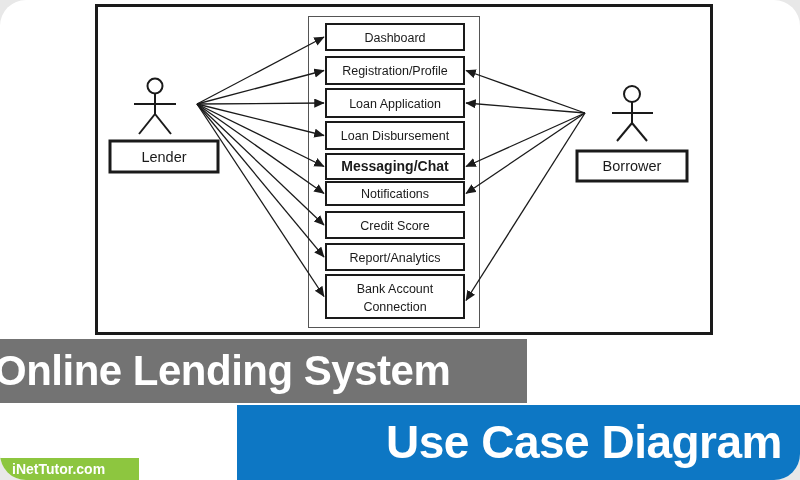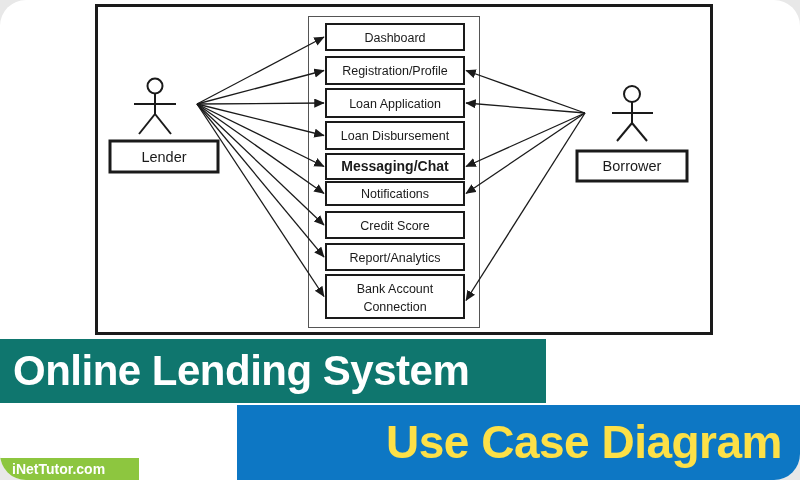--- a/index.html
+++ b/index.html
@@ -15,21 +15,21 @@
   .banner-olive span{
     display:inline-block;margin-left:-6px;color:#ffffff;
     font-size:42px;line-height:64px;font-weight:bold;letter-spacing:-0.5px;
   }
   .banner-blue{
     position:absolute;left:237px;top:405px;width:563px;height:75px;
     text-align:right;box-sizing:border-box;padding-right:18px;
     overflow:hidden;white-space:nowrap;
   }
   .banner-blue span{
-    color:#fde047;font-size:46px;line-height:75px;font-weight:bold;letter-spacing:-0.5px;
+    color:#ffffff;font-size:46px;line-height:75px;font-weight:bold;letter-spacing:-0.5px;
   }
   .badge-green{
     position:absolute;left:0;top:458px;width:139px;height:22px;
     box-sizing:border-box;padding-left:12px;overflow:hidden;
   }
   .badge-green span{
     color:#ffffff;font-size:14px;line-height:22px;font-weight:bold;
   }
 </style>
 </head>
@@ -87,21 +87,21 @@
       <text x="164" y="161.5" text-anchor="middle" fill="#1a1a1a" font-family="&quot;Liberation Sans&quot;,sans-serif" font-size="14.5">Lender</text>
       <circle cx="632" cy="94" r="8" fill="none" stroke="#1a1a1a" stroke-width="2"></circle>
       <line x1="632" y1="102" x2="632" y2="123" stroke="#1a1a1a" stroke-width="2"></line>
       <line x1="612" y1="113" x2="653" y2="113" stroke="#1a1a1a" stroke-width="2"></line>
       <line x1="632" y1="123" x2="617" y2="141" stroke="#1a1a1a" stroke-width="2"></line>
       <line x1="632" y1="123" x2="647" y2="141" stroke="#1a1a1a" stroke-width="2"></line>
       <rect x="577" y="151" width="110" height="30" fill="#ffffff" stroke="#1a1a1a" stroke-width="3"></rect>
       <text x="632" y="171" text-anchor="middle" fill="#1a1a1a" font-family="&quot;Liberation Sans&quot;,sans-serif" font-size="14.5">Borrower</text>
     </svg>
 
-  <div class="banner-olive" id="oliveBanner" style="background: #0f766e; padding-left: 19px;">
+  <div class="banner-olive" id="oliveBanner" style="background: #737373;">
     <span>Online Lending System</span>
   </div>
 
   <div class="banner-blue" id="blueBanner" style="background: rgb(13, 119, 196);">
     <span>Use Case Diagram</span>
   </div>
 
   <div class="badge-green" id="greenBadge" style="background: rgb(141, 198, 63);">
     <span>iNetTutor.com</span>
   </div>

